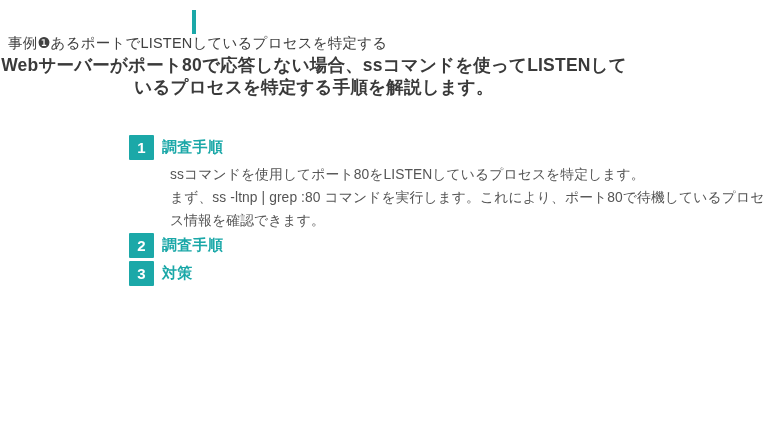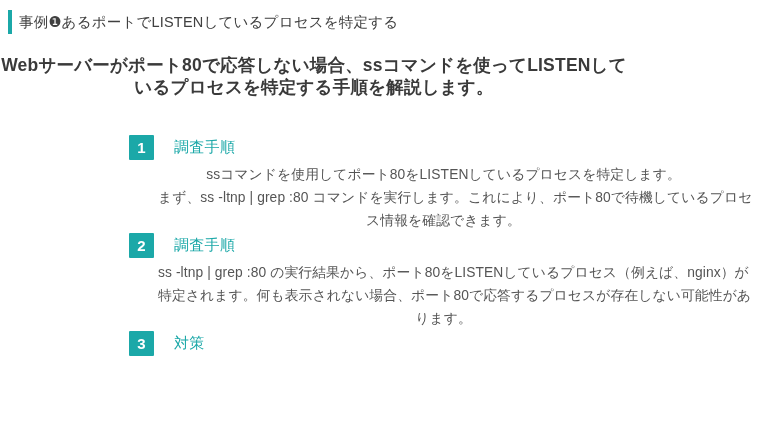--- a/index.html
+++ b/index.html
@@ -17,20 +17,21 @@
   :root {
     --accent: #1BA8A8;
   }
   
   .title-row {
     position: absolute;
     left: 8px;
     top: 10px;
     display: flex;
     align-items: center;
+    flex-direction: column;
   }
   .title-bar {
     width: 4px;
     height: 24px;
     background: var(--accent);
     margin-right: 7px;
     flex: 0 0 auto;
   }
   .title-text {
     font-size: 14.5px;
@@ -74,35 +75,34 @@
     color: #ffffff;
     font-weight: bold;
     font-size: 15px;
     display: flex;
     align-items: center;
     justify-content: center;
     border-radius: 1px;
     flex: 0 0 auto;
   }
   .section-title {
-    margin-left: 20px;
+    margin-left: 8px;
     color: var(--accent);
-    font-weight: normal;
+    font-weight: bold;
     font-size: 15px;
     letter-spacing: 0.3px;
     white-space: pre;
   }
   .section-body {
-    margin-left: 29px;
+    margin-left: 41px;
     font-size: 13.8px;
     line-height: 23px;
     color: #555555;
     white-space: pre;
     letter-spacing: 0.1px;
-    text-align: center;
   }
 </style>
 </head>
 <body>
 
 <div class="title-row">
   <div class="title-bar"></div>
   <div class="title-text">事例❶あるポートでLISTENしているプロセスを特定する</div>
 </div>
 
@@ -119,23 +119,20 @@
     <div class="section-body">ssコマンドを使用してポート80をLISTENしているプロセスを特定します。
 まず、ss -ltnp | grep :80 コマンドを実行します。これにより、ポート80で待機しているプロセ
 ス情報を確認できます。</div>
   </div>
 
   <div class="section">
     <div class="section-header">
       <div class="num-badge">2</div>
       <div class="section-title">調査手順</div>
     </div>
-    <div class="section-body">ss -ltnp | grep :80 の実行結果から、ポート80をLISTENしているプロセス（例えば、nginx）が
-特定されます。何も表示されない場合、ポート80で応答するプロセスが存在しない可能性があ
-ります。</div>
   </div>
 
   <div class="section">
     <div class="section-header">
       <div class="num-badge">3</div>
       <div class="section-title">対策</div>
     </div>
   </div>
 
 </div>

